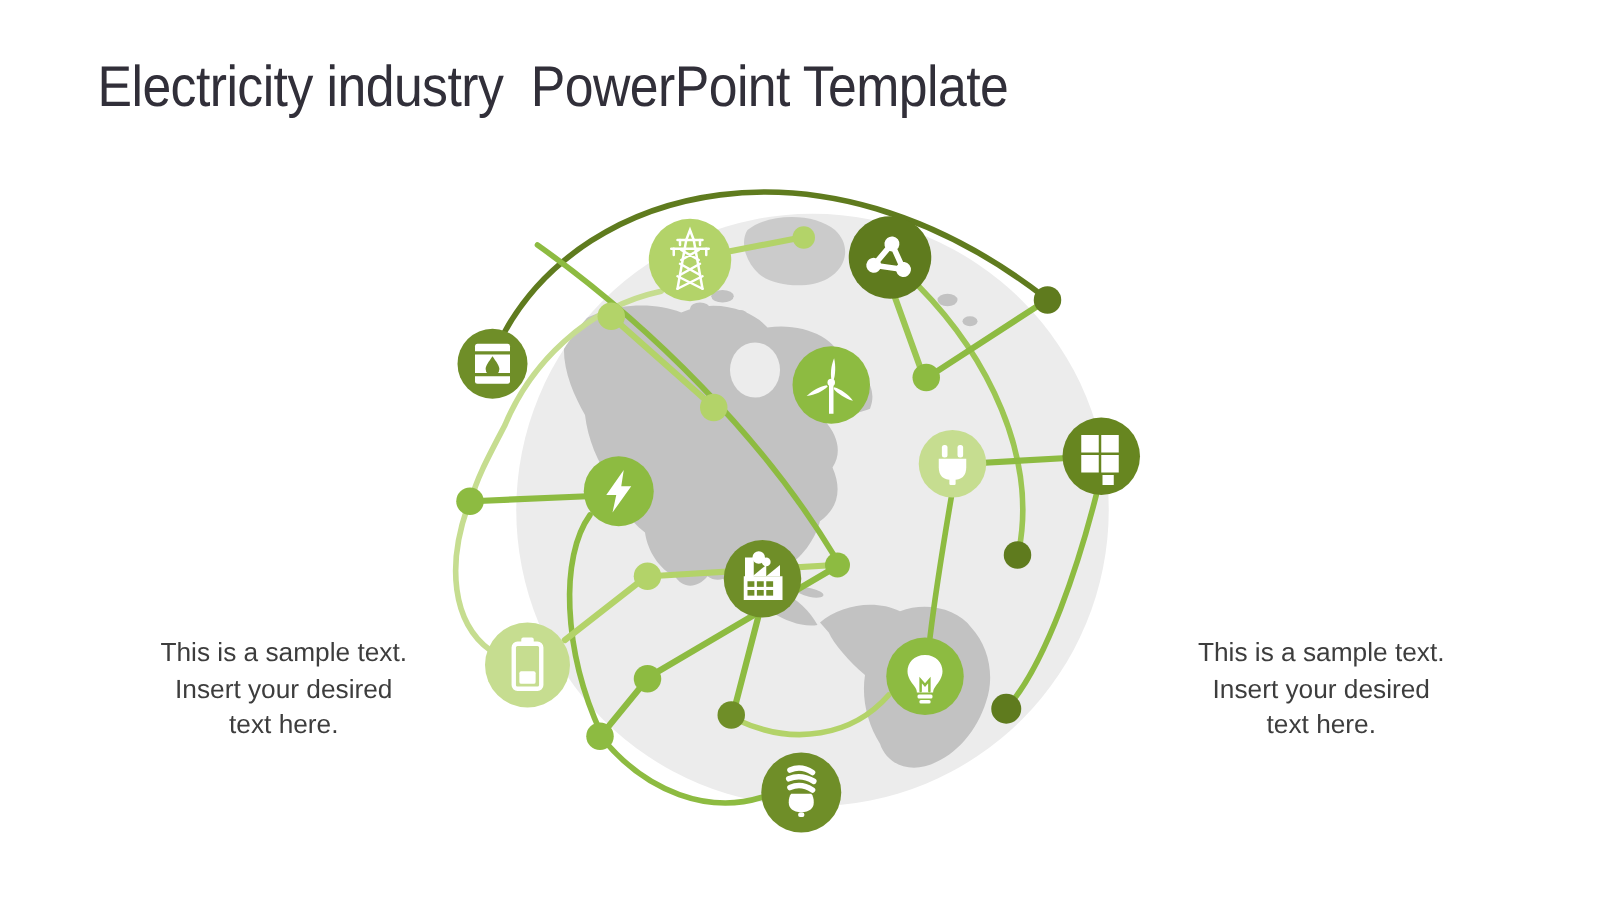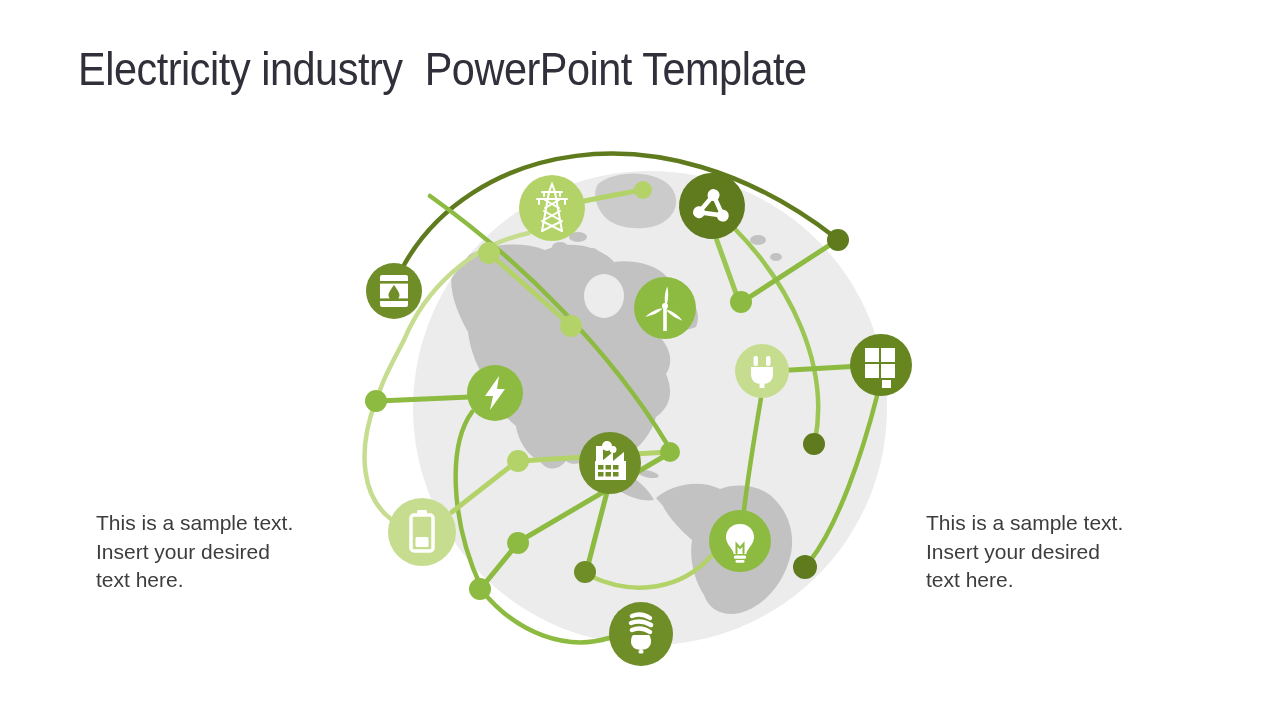--- a/index.html
+++ b/index.html
@@ -9,21 +9,21 @@
     font-family:"Liberation Sans", sans-serif;
   }
   .slide-title{
     position:absolute;left:78px;top:42px;margin:0;
     font-size:46px;font-weight:500;letter-spacing:-.5px;
     transform:scaleX(.9);transform-origin:0 0;
     white-space:pre;color:#312f39;
   }
   .sample-text{
     position:absolute;top:509px;width:262px;
-    font-size:21px;line-height:28.5px;color:#3d3d3d;
+    font-size:21px;line-height:28.5px;text-align:center;color:#3d3d3d;
   }
   .sample-text.left{left:96px;}
   .sample-text.right{left:926px;}
   svg{position:absolute;left:0;top:0;}
 </style>
 </head>
 <body>
 
 <h1 class="slide-title">Electricity industry  PowerPoint Template</h1>
 

